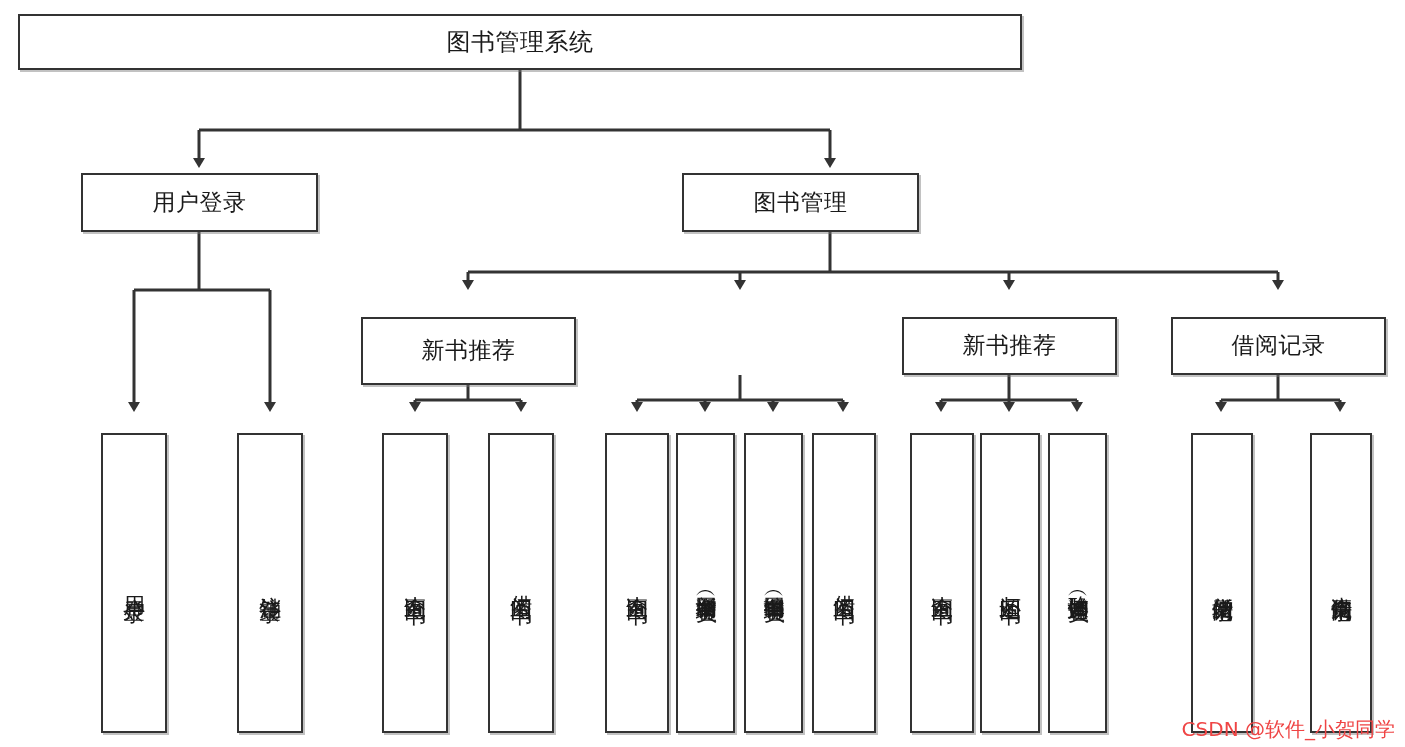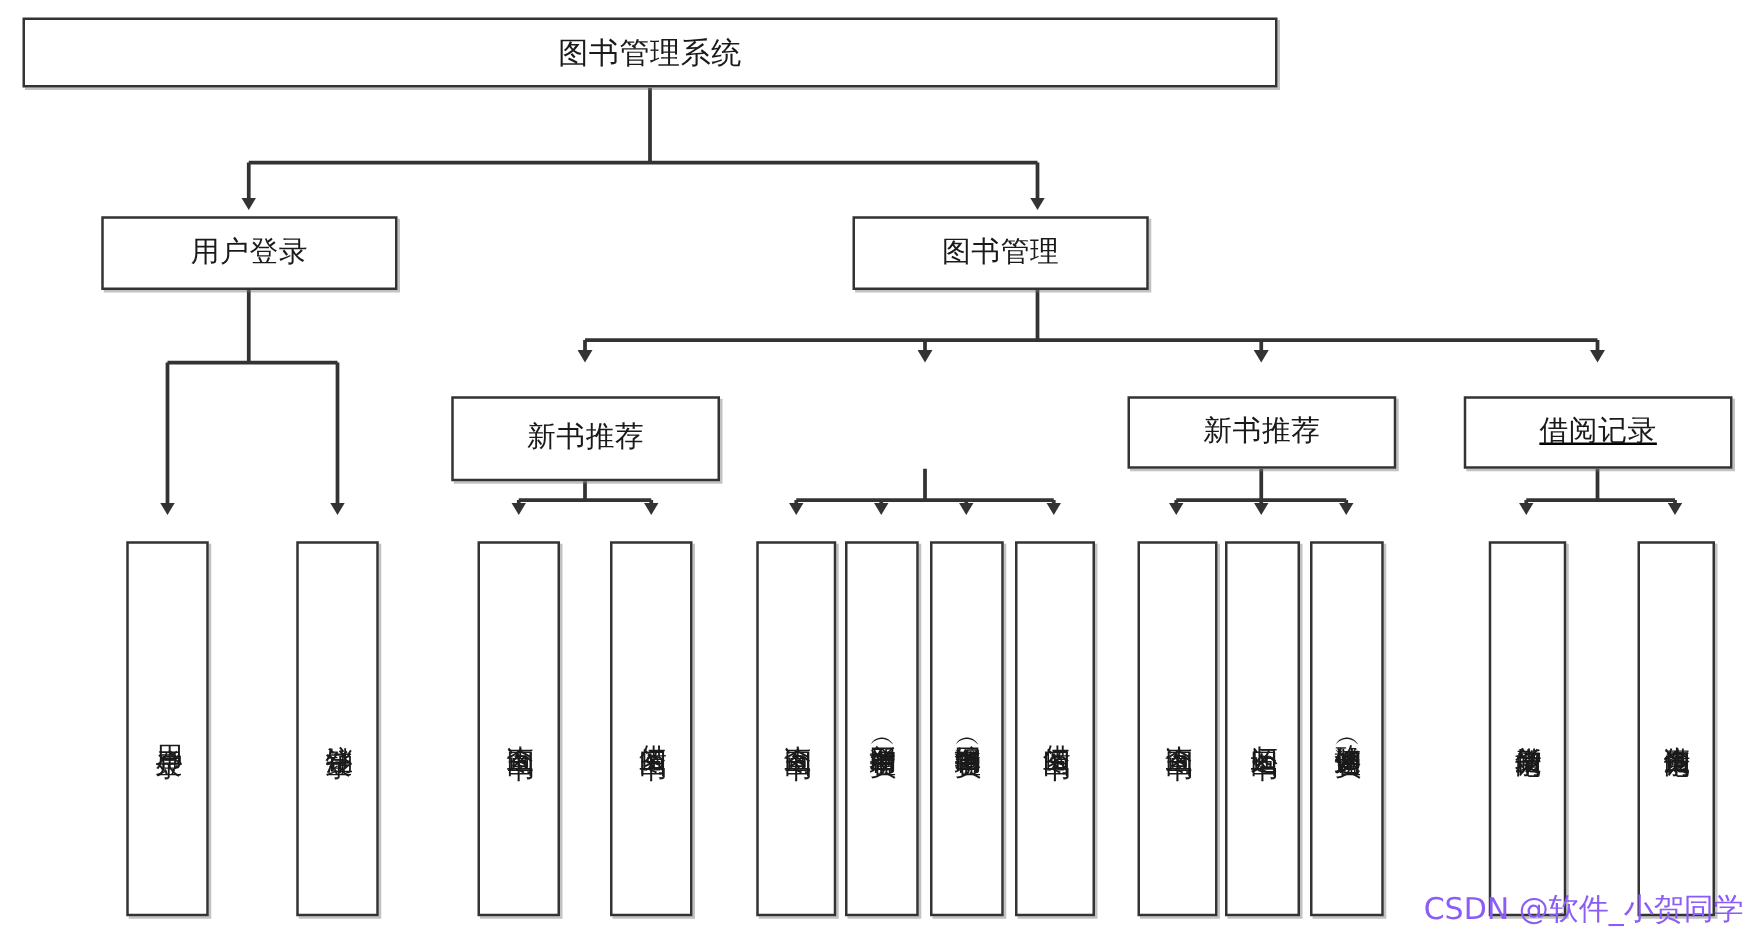--- a/index.html
+++ b/index.html
@@ -65,22 +65,22 @@
     max-height: 100%;
   }
   .node.v.tight .label {
     font-size: 21px;
     letter-spacing: 1px;
   }
   #watermark {
     position: absolute;
     right: 10px;
     bottom: 4px;
-    font-size: 24px;
-    color: #8b5cf6;
+    font-size: 20px;
+    color: #ef4444;
     z-index: 5;
     white-space: nowrap;
     font-family: "DejaVu Sans", "Liberation Sans", sans-serif;
   }
 </style>
 </head>
 <body>
 
 <div id="canvas">
 
@@ -144,21 +144,21 @@
   <div class="node h" style="left:682px; top:173px; width:237px; height:59px;">
     <span class="label">图书管理</span>
   </div>
 
   <div class="node h" style="left:361px; top:317px; width:215px; height:68px;">
     <span class="label">新书推荐</span>
   </div>
   <div class="node h" style="left:902px; top:317px; width:215px; height:58px;">
     <span class="label">新书推荐</span>
   </div>
-  <div class="node h" style="left:1171px; top:317px; width:215px; height:58px;text-decoration:underline;">
+  <div class="node h" style="left:1171px; top:317px; width:215px; height:58px;">
     <span class="label">借阅记录</span>
   </div>
 
   <div class="node v" style="left:101px; top:433px; width:66px; height:300px;">
     <span class="label">用户登录</span>
   </div>
   <div class="node v" style="left:237px; top:433px; width:66px; height:300px;">
     <span class="label">注销登录</span>
   </div>
 

